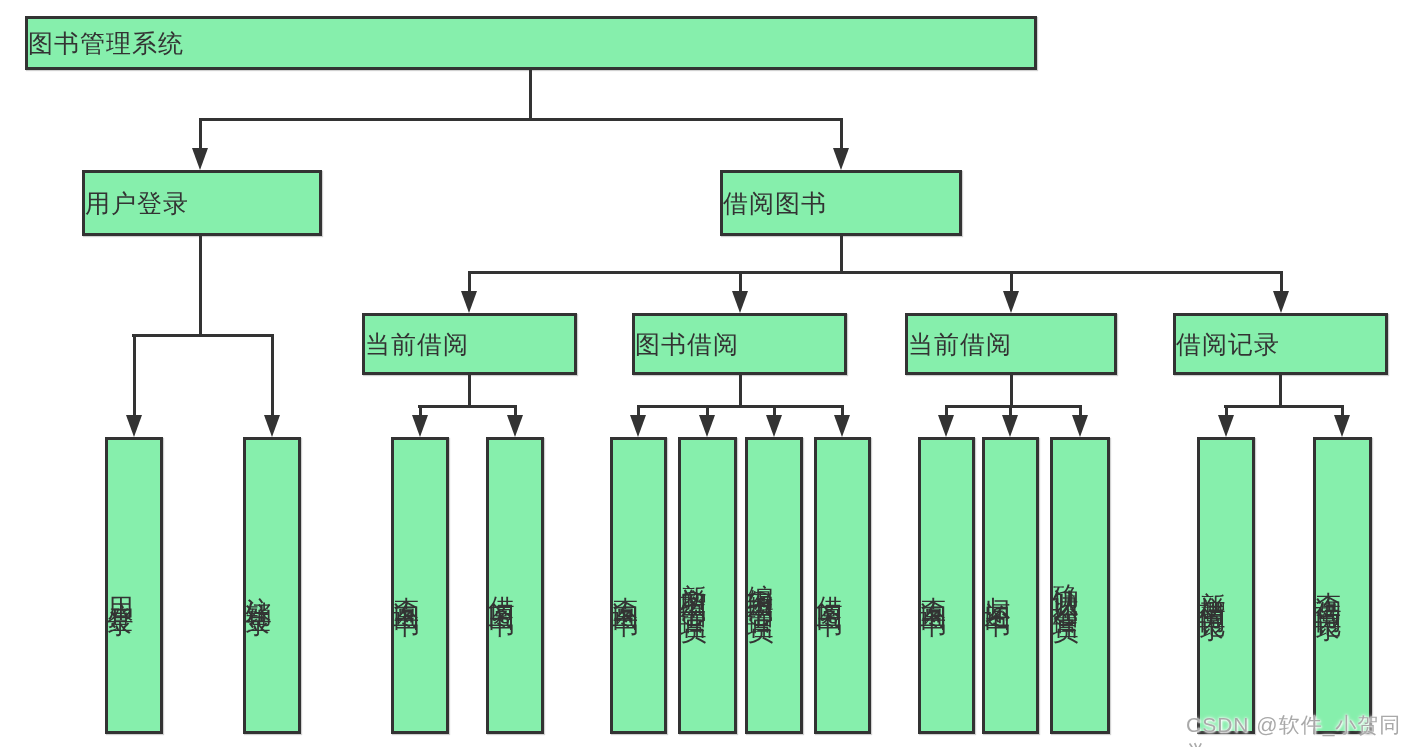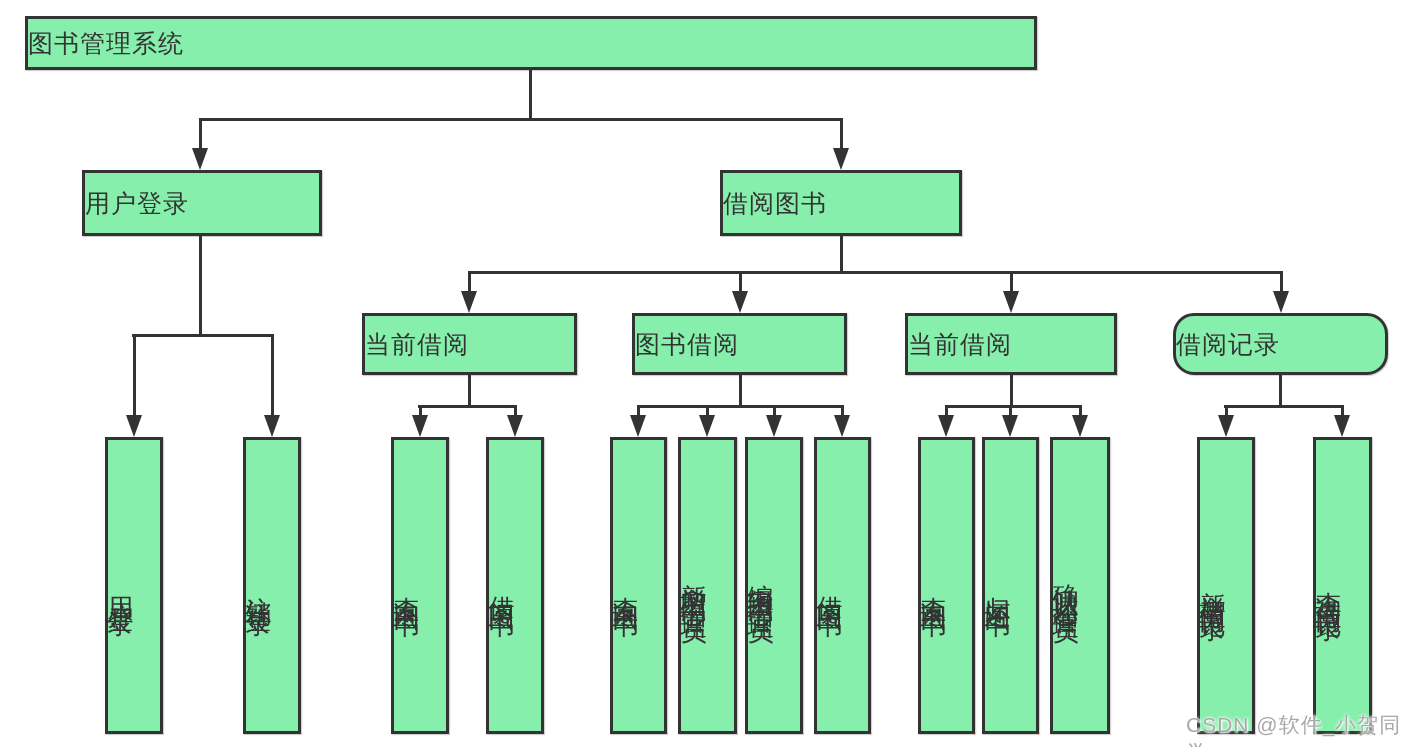--- a/index.html
+++ b/index.html
@@ -67,21 +67,21 @@
 
   <div class="box hbox" style="left:362px;top:313px;width:215px;height:62px;">
     <span>当前借阅</span>
   </div>
   <div class="box hbox" style="left:632px;top:313px;width:215px;height:62px;">
     <span>图书借阅</span>
   </div>
   <div class="box hbox" style="left:905px;top:313px;width:212px;height:62px;">
     <span>当前借阅</span>
   </div>
-  <div class="box hbox" style="left:1173px;top:313px;width:215px;height:62px;border-radius:21px;">
+  <div class="box hbox" style="left:1173px;top:313px;width:215px;height:62px;">
     <span>借阅记录</span>
   </div>
 
   <div class="ln" style="left:468px;top:375px;width:3px;height:31px;"></div>
   <div class="ln" style="left:418px;top:405px;width:99px;height:3px;"></div>
   <div class="arrow" style="left:411.5px;top:405px;height:32px;"></div>
   <div class="arrow" style="left:506.5px;top:405px;height:32px;"></div>
   <div class="box vbox" style="left:391px;top:437px;width:58px;height:297px;">
     <span class="vtext">查询图书</span>
   </div>

